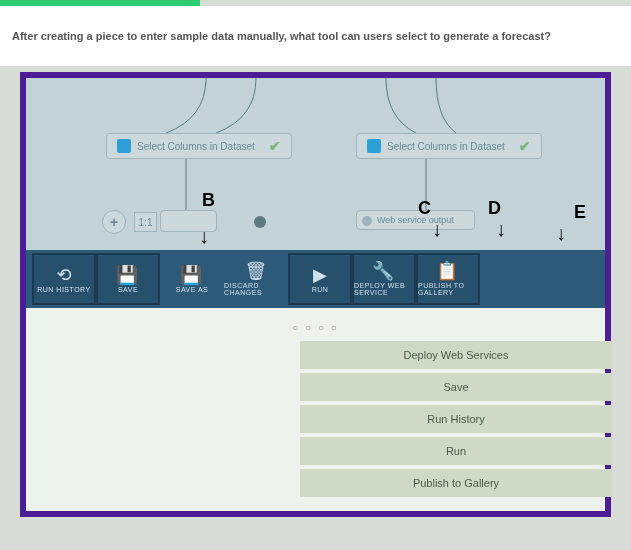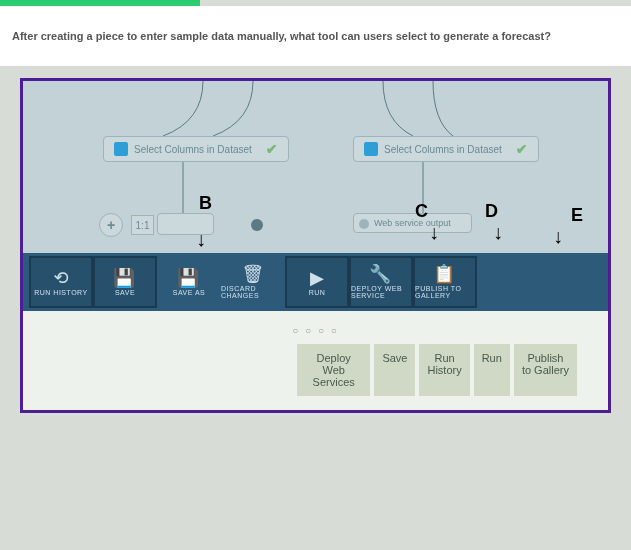--- a/index.html
+++ b/index.html
@@ -1,38 +1,38 @@
 <!DOCTYPE html>
 <html><head>
 <meta charset="utf-8">
 <style>
   *{box-sizing:border-box;margin:0;padding:0;font-family:Arial,Helvetica,sans-serif}
   body{width:631px;height:550px;background:#d8dcd6;overflow:hidden}
   .topbar{height:6px;background:#2ecc71;width:200px}
   .question{padding:24px 12px;font-size:11px;font-weight:bold;color:#555;background:#fff}
-  .frame{margin:12px 20px;border:3px solid #4c1d95;background:#fff}
+  .frame{margin:6px 20px;border:6px solid #4c1d95;background:#fff}
   .canvas{position:relative;height:230px;background:#c3d2d6}
   .node{position:absolute;background:#cbd8dc;border:1px solid #9fb4ba;border-radius:4px;padding:4px 10px;display:flex;align-items:center;gap:6px;font-size:10px;color:#6a8a94}
   .node .chip{width:14px;height:14px;background:#2e9fd6;border-radius:2px}
   .check{color:#7ab77a;font-weight:bold;font-size:14px;margin-left:8px}
   .small-node{position:absolute;background:#cbd8dc;border:1px solid #9fb4ba;border-radius:4px;padding:4px 20px;font-size:9px;color:#6a8a94}
   .circle{width:24px;height:24px;border:1px solid #9fb4ba;border-radius:50%;display:flex;align-items:center;justify-content:center;color:#6a8a94;font-weight:bold;position:absolute;background:#cbd8dc;font-size:14px}
   .num-box{position:absolute;width:23px;height:20px;border:1px solid #9fb4ba;background:#cbd8dc;font-size:10px;display:flex;align-items:center;justify-content:center;color:#6a8a94}
   .dot{position:absolute;width:12px;height:12px;border-radius:50%;background:#5a7a84}
   .letter{position:absolute;font-size:18px;font-weight:bold;color:#000}
   .arrow-a{position:absolute;display:flex;align-items:center;gap:4px;font-size:18px;font-weight:bold;color:#000}
   .arrow-down{position:absolute;color:#000;font-size:20px}
   .toolbar{position:absolute;bottom:0;left:0;right:0;height:58px;background:#2e5a7a;display:flex;align-items:center;padding:0 6px}
   .tool{flex:0 0 auto;width:64px;height:52px;display:flex;flex-direction:column;align-items:center;justify-content:center;gap:2px;color:#d0e0ea}
   .tool .ico{font-size:18px;line-height:1}
   .tool .lbl{font-size:7px;letter-spacing:.5px}
   .tool.boxed{border:2px solid #1a3a50;background:#27506d}
   .lower{background:#eef2ec;padding:14px}
   .dots{text-align:center;color:#999;font-size:10px;letter-spacing:2px;margin-bottom:8px}
-  .answers{display:flex;flex-direction:row;gap:4px;width:280px;margin:0 0 0 260px}
+  .answers{display:flex;flex-direction:column;gap:4px;width:312px;margin:0 0 0 260px}
   .answer{background:#cfd9c6;padding:8px;text-align:center;font-size:11px;color:#4a5a4a;cursor:pointer}
   svg.connector{position:absolute;top:0;left:0;pointer-events:none}
 </style>
 </head>
 <body>
 
 <div class="topbar"></div>
 <div class="question">After creating a piece to enter sample data manually, what tool can users select to generate a forecast?</div>
 
 <div class="frame">

